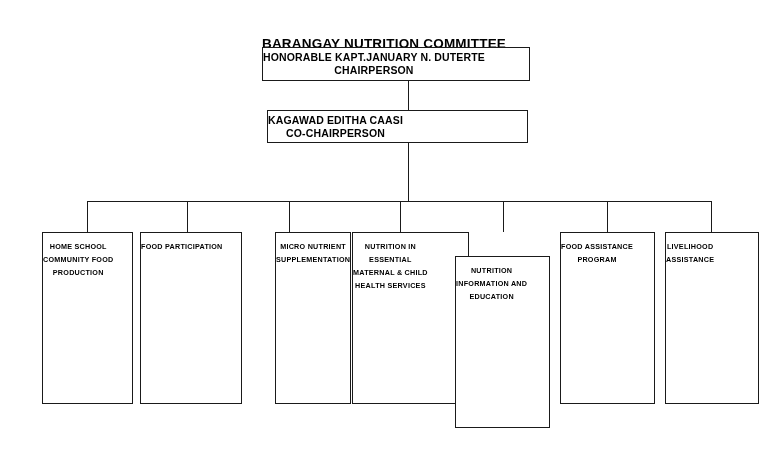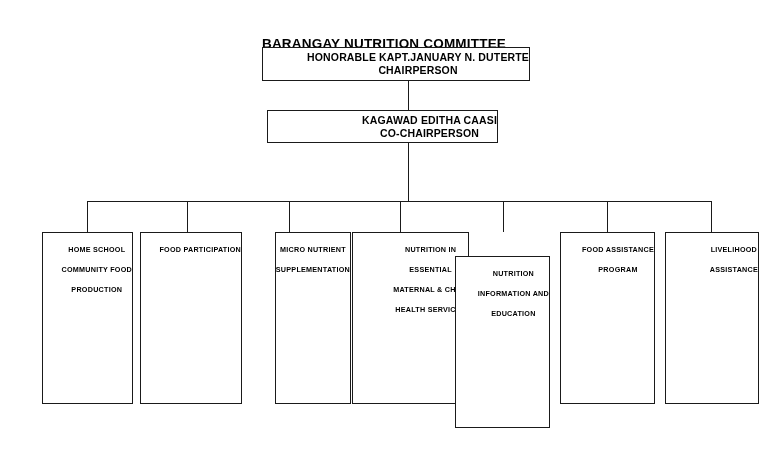--- a/index.html
+++ b/index.html
@@ -34,21 +34,21 @@
     margin-top: 15px;
   }
 
   
   .node-box {
     position: absolute;
     box-sizing: border-box;
     border: 1.3px solid #1a1a1a;
     background: #ffffff;
     display: flex;
-    justify-content: flex-end;
+    justify-content: flex-start;
   }
   .node-box .node-label {
     font-weight: bold;
     text-align: center;
     white-space: pre-line;
   }
 
   
   .top-box {
     align-items: center;
@@ -61,34 +61,34 @@
 
   #box-chairperson {
     left: 262px;
     top: 47px;
     width: 268px;
     height: 34px;
   }
   #box-cochairperson {
     left: 267px;
     top: 110px;
-    width: 231px;
+    width: 261px;
     height: 33px;
   }
 
   
   .unit-box {
     top: 232px;
     height: 172px;
     align-items: flex-start;
     padding-top: 7px;
   }
   .unit-box .node-label {
     font-size: 7.2px;
-    line-height: 20px;
+    line-height: 13px;
     letter-spacing: 0.25px;
   }
 
   #box-unit-0 { left: 42px;  width: 91px; }
   #box-unit-1 { left: 140px; width: 102px; }
   #box-unit-2 { left: 252px; width: 76px; margin-left: 23px; }
   #box-unit-3 { left: 352px; width: 117px; }
   #box-unit-4 { left: 455px; width: 95px; margin-top: 24px; }
   #box-unit-5 { left: 560px; width: 95px; }
   #box-unit-6 { left: 665px; width: 94px; }

